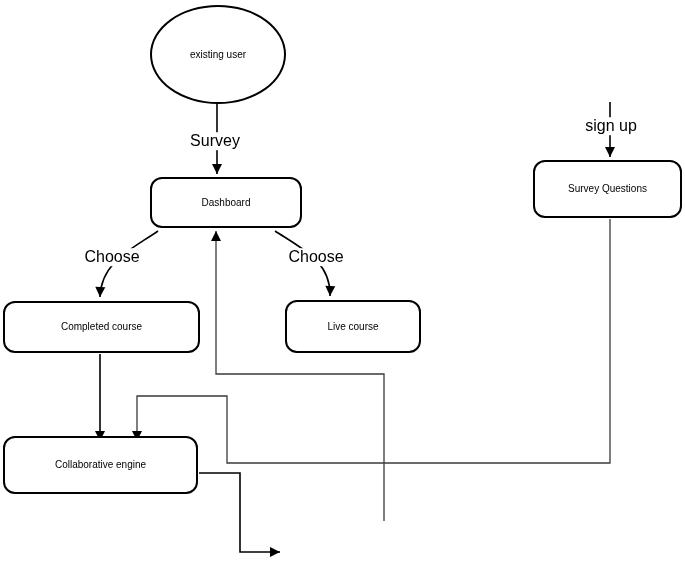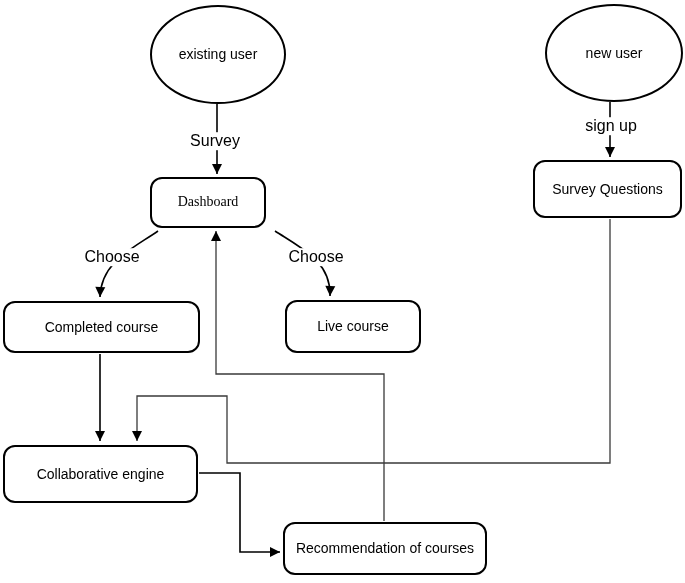--- a/index.html
+++ b/index.html
@@ -22,21 +22,21 @@
   }
   .node {
     position: absolute;
     box-sizing: border-box;
     background: #ffffff;
     border: 2.5px solid #000000;
     display: flex;
     align-items: center;
     justify-content: center;
     text-align: center;
-    font-size: 14px;
+    font-size: 10px;
     color: #000000;
     line-height: 1.15;
     padding: 2px 6px;
   }
   .rounded {
     border-radius: 12px;
   }
   .ellipse {
     border-radius: 50%;
   }
@@ -86,47 +86,41 @@
 
     <path class="edge" d="M199,473 L240,473 L240,552 L280,552" marker-end="url(#arrow)"></path>
 
     <path class="edge thin" d="M384,521 L384,374 L216,374 L216,231" marker-end="url(#arrow)"></path>
   </svg>
 
   <div class="node ellipse" style="left:150px; top:5px; width:136px; height:99px;">
     <span>existing user</span>
   </div>
 
-  <div class="node ellipse" style="left:545px; top:4px; width:138px; height:98px;">
-    <span>new user</span>
-  </div>
 
-  <div class="node rounded" style="left:150px; top:177px; width:116px; height:51px;font-family:Liberation Serif, serif;">
+  <div class="node rounded" style="left:150px; top:177px; width:152px; height:51px;">
     <span>Dashboard</span>
   </div>
 
   <div class="node rounded" style="left:533px; top:160px; width:149px; height:58px;">
     <span>Survey Questions</span>
   </div>
 
   <div class="node rounded" style="left:3px; top:301px; width:197px; height:52px;text-align:right;">
     <span>Completed course</span>
   </div>
 
   <div class="node rounded" style="left:262px; top:300px; width:136px; height:53px;margin-left:23px;">
     <span>Live course</span>
   </div>
 
-  <div class="node rounded" style="left:3px; top:445px; width:195px; height:58px;">
+  <div class="node rounded" style="left:3px; top:436px; width:195px; height:58px;">
     <span>Collaborative engine</span>
   </div>
 
-  <div class="node rounded" style="left:283px; top:522px; width:204px; height:53px;">
-    <span>Recommendation of courses</span>
-  </div>
 
   <div class="edge-label" style="left:215px; top:141px;">Survey</div>
 
   <div class="edge-label" style="left:611px; top:126px;">sign up</div>
 
   <div class="edge-label" style="left:112px; top:257px;">Choose</div>
 
   <div class="edge-label" style="left:316px; top:257px;">Choose</div>
 
 </div>

